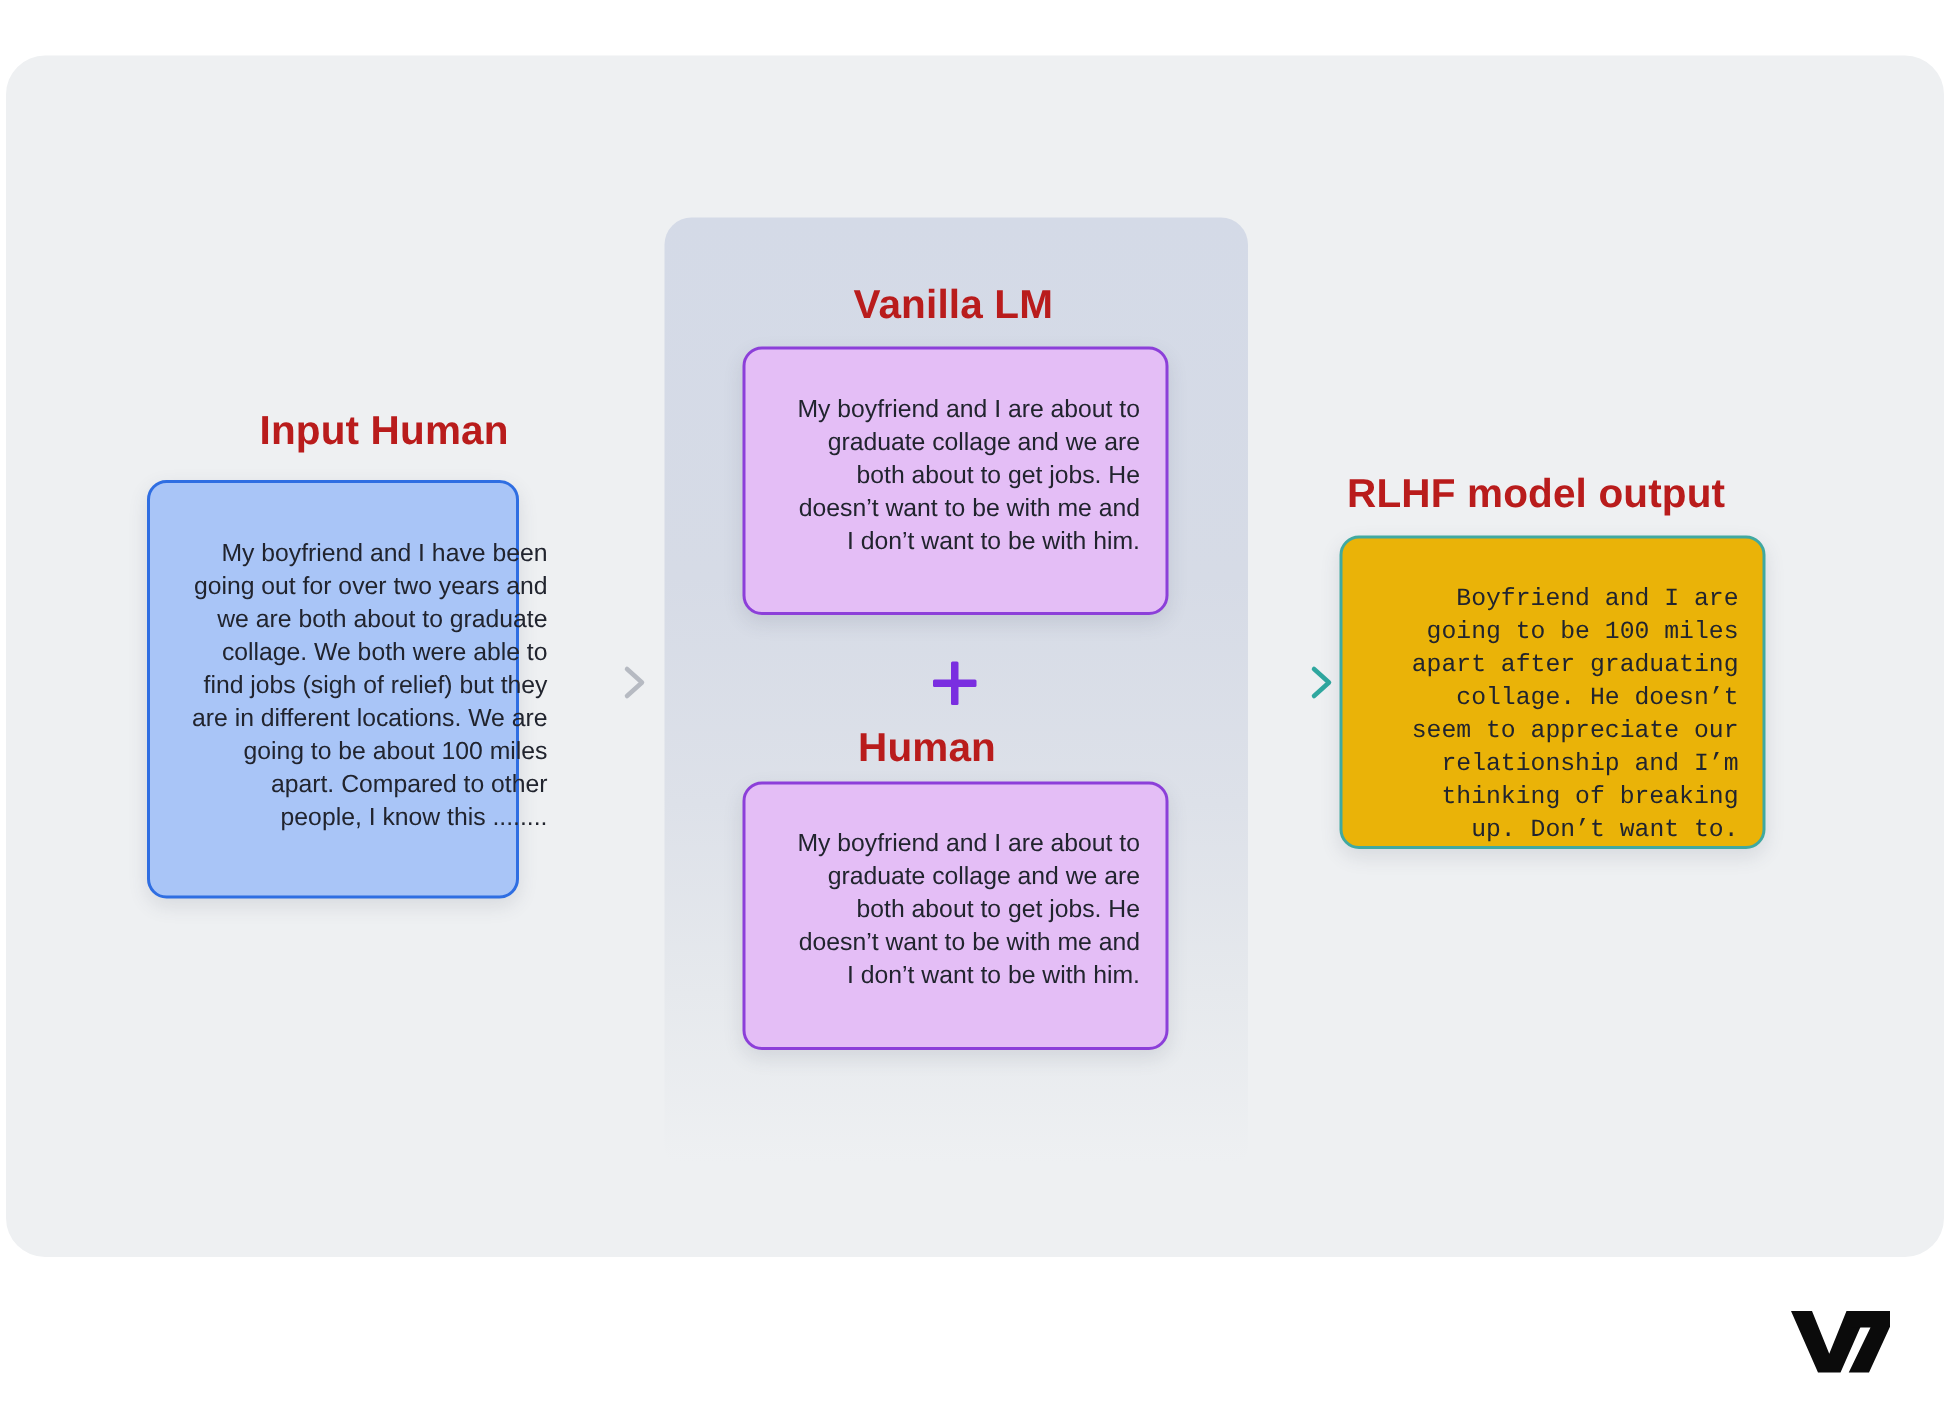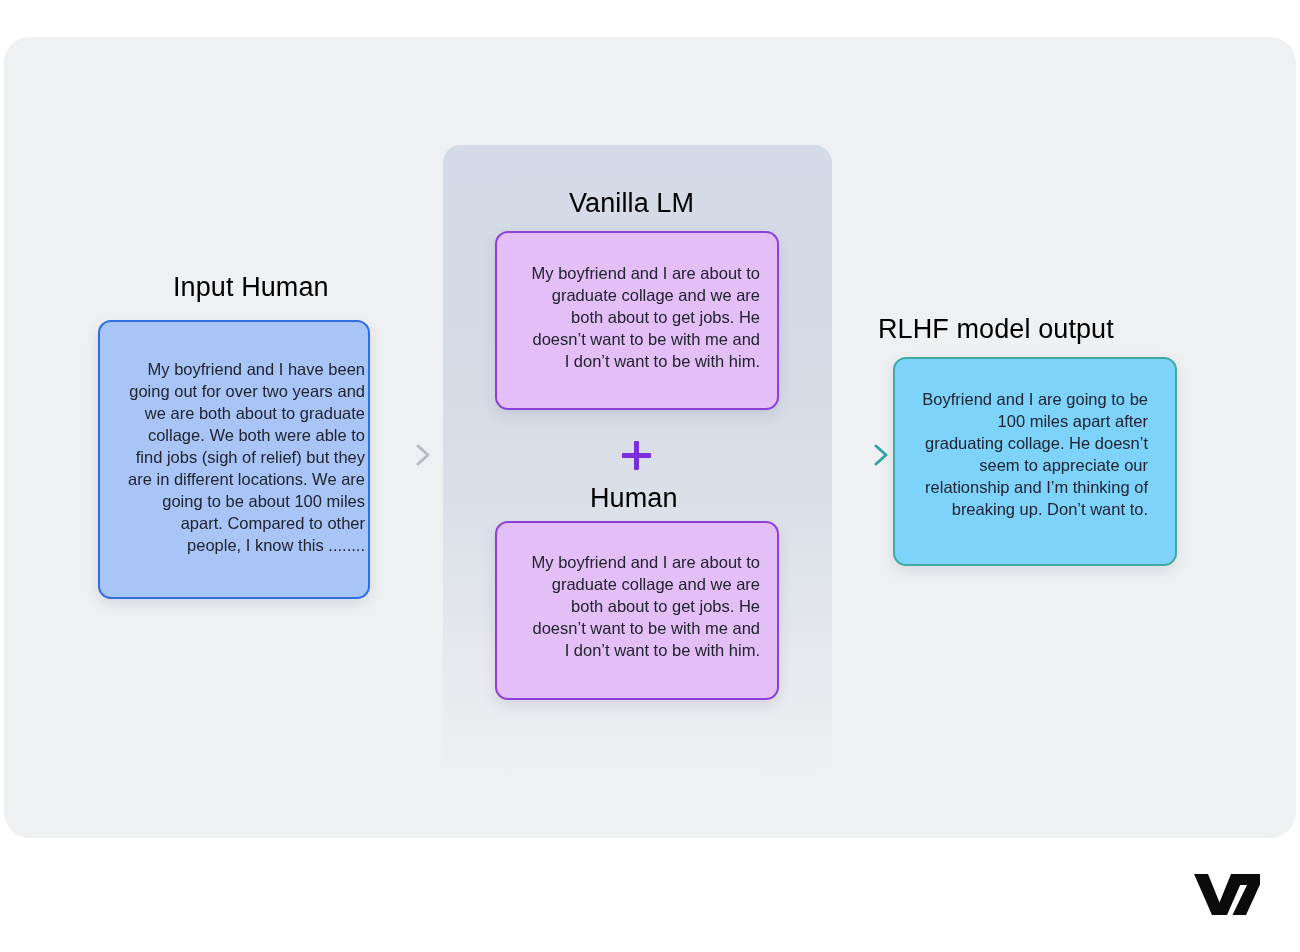--- a/index.html
+++ b/index.html
@@ -45,30 +45,30 @@
                 #d4dae7 0%,
                 #d6dbe6 38%,
                 #dde1e9 62%,
                 #e6e9ed 82%,
                 #eef0f2 100%);
   }
 
   
   .heading {
     position: absolute;
-    color: #000000;
+    color: #b91c1c;
     font-size: 27px;
-    font-weight: 400;
+    font-weight: 700;
     letter-spacing: 0.1px;
     white-space: nowrap;
   }
   .heading-input   { left: 173px; top: 272px; }
   .heading-vanilla { left: 569px; top: 188px; }
-  .heading-human   { left: 590px; top: 483px; }
-  .heading-rlhf    { left: 878px; top: 314px; }
+  .heading-human   { left: 572px; top: 483px; }
+  .heading-rlhf    { left: 898px; top: 314px; }
 
   
   .card {
     position: absolute;
     box-sizing: border-box;
     border-radius: 13px;
     border-width: 2px;
     border-style: solid;
     box-shadow: 0 5px 13px rgba(60, 70, 95, 0.13);
     text-align: right;
@@ -77,21 +77,21 @@
     margin: 0;
     font-size: 16.5px;
     line-height: 22px;
     color: #21242e;
     white-space: pre-line;
   }
 
   
   .card-input {
     left: 98px;  top: 320px;
-    width: 272px; height: 279px;
+    width: 248px; height: 279px;
     background: #a9c5f7;
     border-color: #2f6ee2;
     padding: 36px 0 0 27px;
   }
   .card-input p { width: 238px; }
 
   
   .card-vanilla {
     left: 495px; top: 231px;
     width: 284px; height: 179px;
@@ -108,23 +108,24 @@
     background: #e4bef6;
     border-color: #8c3fd9;
     padding: 28px 0 0 31px;
   }
   .card-human p { width: 232px; }
 
   
   .card-rlhf {
     left: 893px; top: 357px;
     width: 284px; height: 209px;
-    background: #7dd3fc;
+    background: #eab308;
     border-color: #40a9a1;
-    padding: 29px 0 0 27px;
+    padding: 29px 0 0 38px;
+    font-family: Liberation Mono, monospace;
   }
   .card-rlhf p { width: 226px; }
 
   
   .plus-icon {
     position: absolute;
     left: 622px;
     top: 441px;
     width: 29px;
     height: 29px;

